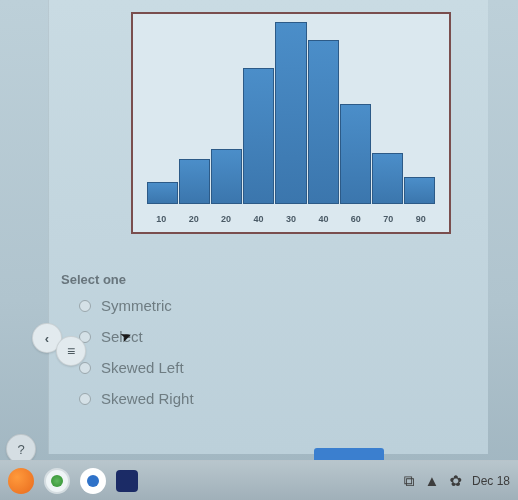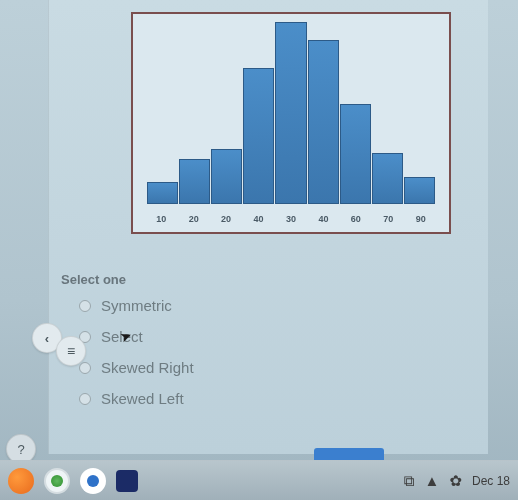--- a/index.html
+++ b/index.html
@@ -178,25 +178,25 @@
         <div class="option">
           <div class="radio"></div>
           <span>Symmetric</span>
         </div>
         <div class="option">
           <div class="radio"></div>
           <span>Select</span>
         </div>
         <div class="option">
           <div class="radio"></div>
+          <span>Skewed Left</span>
+        </div>
+        <div class="option">
+          <div class="radio"></div>
           <span>Skewed Right</span>
-        </div>
-        <div class="option">
-          <div class="radio"></div>
-          <span>Skewed Left</span>
         </div>
       </div>
   </div>
 
 </div>
 
 <div class="side-btn prev">‹</div>
 <div class="side-btn menu">≡</div>
 <div class="side-btn help">?</div>
 

